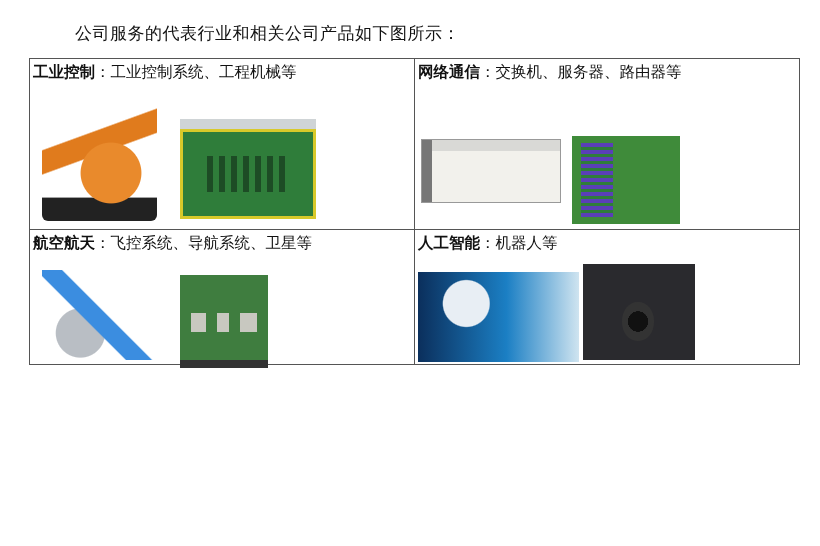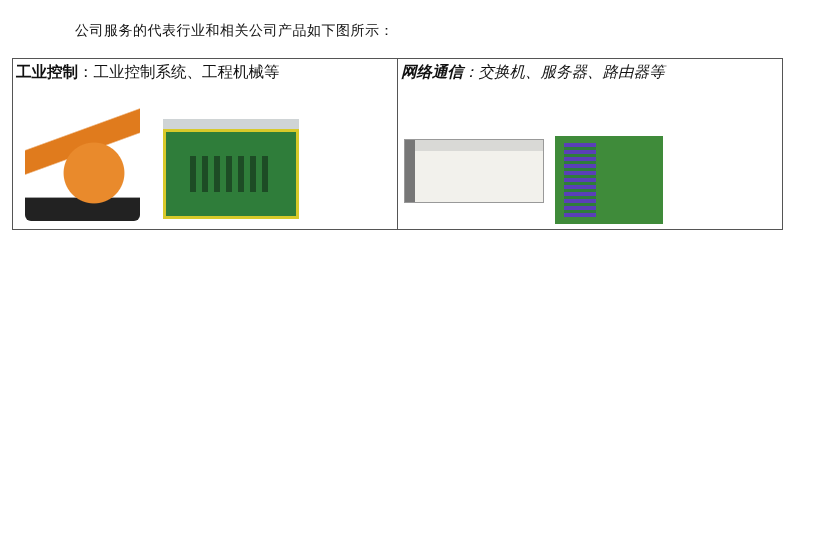--- a/index.html
+++ b/index.html
@@ -1,22 +1,22 @@
 <!DOCTYPE html>
 <html><head>
 <meta charset="utf-8">
 <style>
   html, body { margin: 0; padding: 0; background: #ffffff; }
   body { width: 820px; height: 546px; position: relative; overflow: hidden;
          font-family: "DejaVu Serif", "Liberation Serif", serif; color: #111; }
-  .intro { position: absolute; left: 75px; top: 22px; font-size: 14px; letter-spacing: 0.5px; }
-  table.grid { position: absolute; left: 12px; top: 58px; border-collapse: collapse; padding-left: 44px; }
+  .intro { position: absolute; left: 75px; top: 22px; font-size: 17px; letter-spacing: 0.5px; }
+  table.grid { position: absolute; left: 29px; top: 58px; border-collapse: collapse; padding-left: 44px; }
   table.grid td { border: 1.5px solid #555; vertical-align: top; padding: 0; position: relative; }
   td.c1 { width: 384px; }
-  td.c2 { width: 384px; font-style: italic; }
+  td.c2 { width: 384px; }
   tr.r1 td { height: 170px; }
   tr.r2 td { height: 159px; }
   tr.r3 td { height: 134px; }
   .cap { font-size: 15.5px; line-height: 20px; padding: 3px 2px 0 3px; }
   .cap b { font-family: "DejaVu Sans", sans-serif; font-weight: bold; }
   .pic { position: absolute; }
   
   .robot { background: radial-gradient(circle at 60% 60%, #e98a2c 0 30%, transparent 31%),
            linear-gradient(160deg, transparent 30%, #e07b1d 31% 45%, transparent 46%),
            linear-gradient(180deg, transparent 80%, #222 81%); border-radius: 6px; }
@@ -60,14 +60,26 @@
       <div class="cap"><b>工业控制</b><span>：工业控制系统、工程机械等</span></div>
       <div class="pic robot" style="left:12px;top:42px;width:115px;height:120px;"></div>
       <div class="pic pcb-green" style="left:150px;top:60px;width:136px;height:90px;"></div>
     </td>
     <td class="c2">
       <div class="cap"><b>网络通信</b><span>：交换机、服务器、路由器等</span></div>
       <div class="pic chassis" style="left:6px;top:80px;width:138px;height:62px;"></div>
       <div class="pic server-board" style="left:157px;top:77px;width:108px;height:88px;"></div>
     </td>
   </tr>
+  <tr class="r3">
+    <td class="c1">
+      <div class="cap"><b>航空航天</b><span>：飞控系统、导航系统、卫星等</span></div>
+      <div class="pic satellite" style="left:12px;top:40px;width:128px;height:90px;"></div>
+      <div class="pic aero-pcb" style="left:150px;top:45px;width:88px;height:85px;"></div>
+    </td>
+    <td class="c2">
+      <div class="cap"><b>人工智能</b><span>：机器人等</span></div>
+      <div class="pic ai" style="left:3px;top:42px;width:161px;height:90px;"></div>
+      <div class="pic ai-board" style="left:168px;top:34px;width:112px;height:96px;"></div>
+    </td>
+  </tr>
 </tbody>
   </table>
 
 </body></html>

